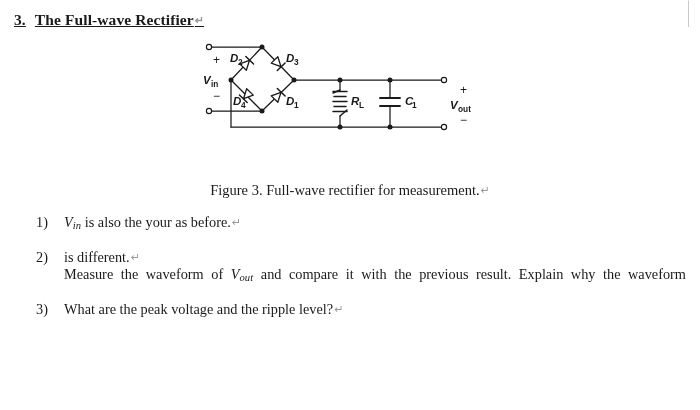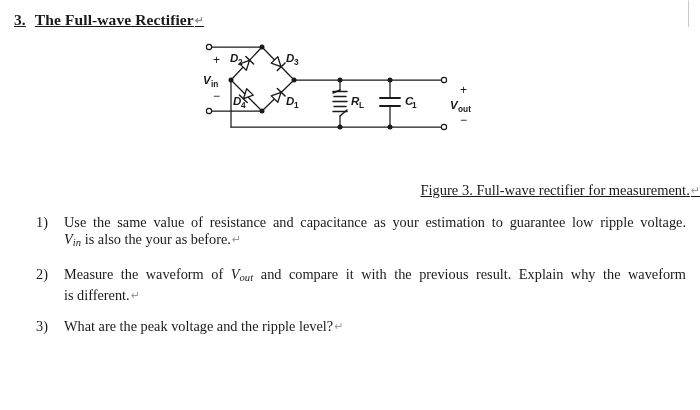--- a/index.html
+++ b/index.html
@@ -56,23 +56,22 @@
     width: 700px;
     height: 130px;
   }
   .figure-svg { display: block; margin: 0 auto; }
 
   .caption {
     position: absolute;
     left: 0;
     top: 182px;
     width: 700px;
-    text-align: right;
+    text-align: center;
     font-size: 14.5px;
-    text-decoration: underline;
   }
 
   
   .list {
     position: absolute;
     left: 0;
     top: 214px;
     width: 700px;
   }
   .li {
@@ -247,28 +246,27 @@
 </div>
 
 <div class="caption">
   <span>Figure 3. Full-wave rectifier for measurement.</span><span class="pilcrow">↵</span>
 </div>
 
 <div class="list">
 
   <div class="li">
     <span class="marker">1)</span>
-    <span class="ln j">Use the same value of resistance and capacitance as your estimation to guarantee low ripple voltage.</span>
     <span class="ln"><i class="v">V</i><span class="vsub">in</span><span> is also the your as before.</span><span class="pilcrow">↵</span></span>
   </div>
 
   <div class="li">
     <span class="marker">2)</span>
+    <span class="ln"><span>is different.</span><span class="pilcrow">↵</span></span>
     <span class="ln j"><span>Measure the waveform of </span><i class="v">V</i><span class="vsub">out</span><span> and compare it with the previous result. Explain why the waveform</span></span>
-    <span class="ln"><span>is different.</span><span class="pilcrow">↵</span></span>
   </div>
 
   <div class="li">
     <span class="marker">3)</span>
     <span class="ln"><span>What are the peak voltage and the ripple level?</span><span class="pilcrow">↵</span></span>
   </div>
 
 </div>
 
 </body></html>

